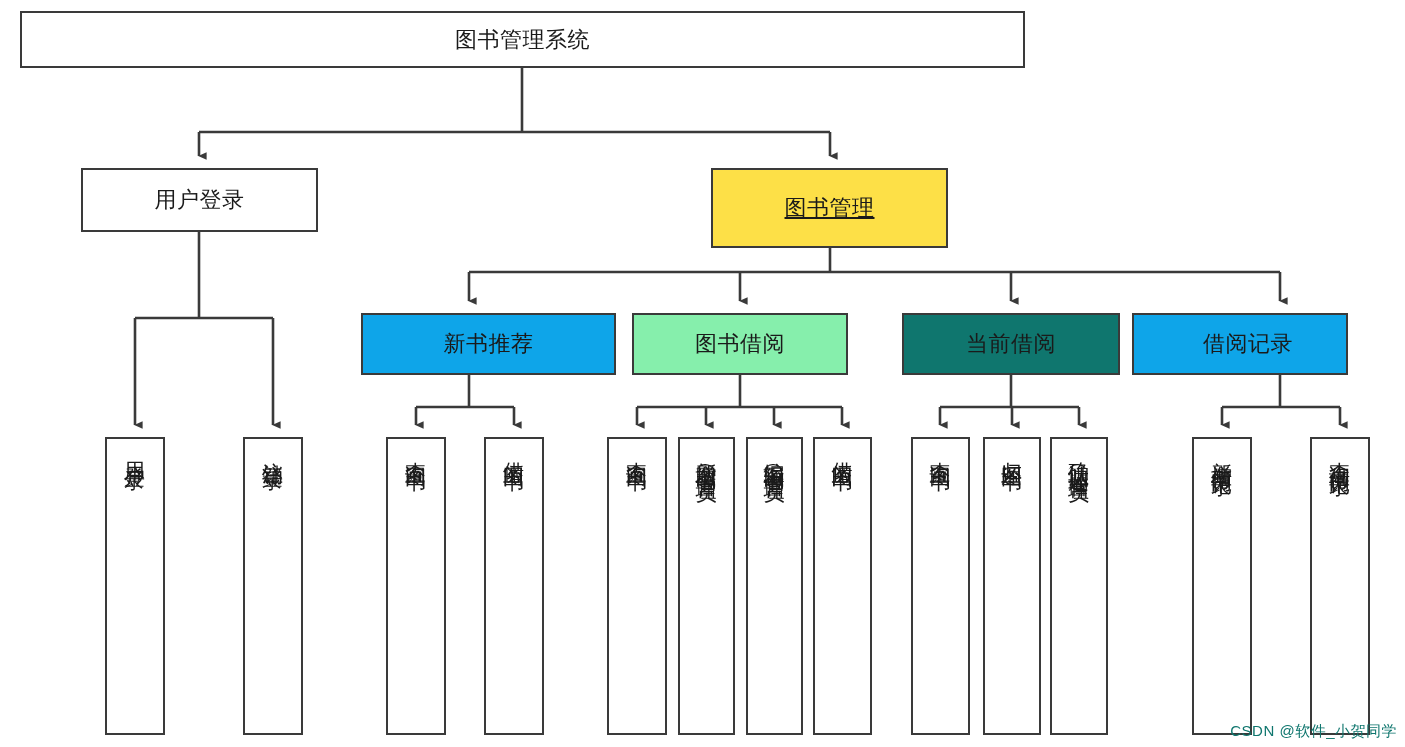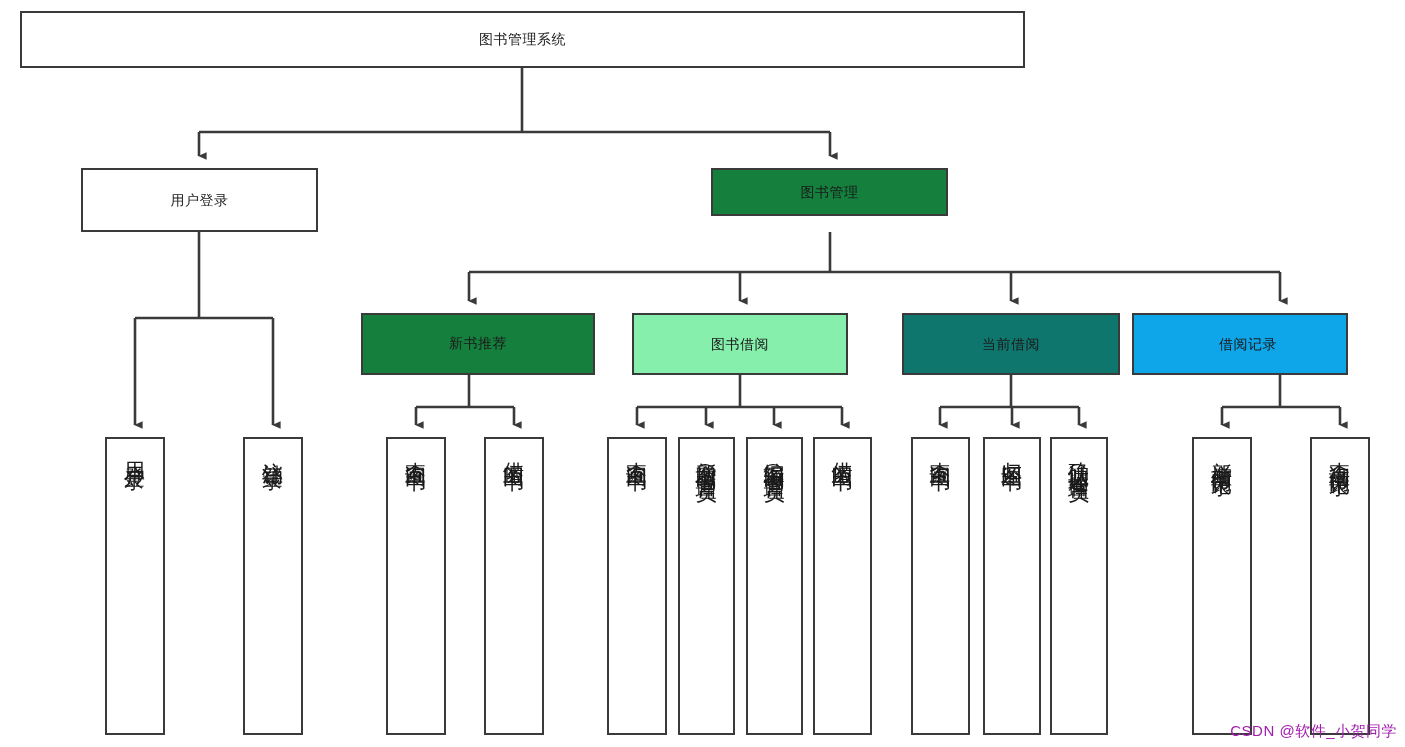--- a/index.html
+++ b/index.html
@@ -38,21 +38,21 @@
     z-index: 2;
   }
   .node-label {
     display: block;
     text-align: center;
     line-height: 1.18;
     letter-spacing: 0.5px;
     white-space: nowrap;
   }
   .node.horizontal .node-label {
-    font-size: 14px;
+    font-size: 22px;
   }
   .node.vertical {
     align-items: flex-start;
     padding-top: 6px;
   }
   .node.vertical .node-label {
     writing-mode: vertical-rl;
     text-orientation: upright;
     font-size: 21px;
     letter-spacing: 3px;
@@ -124,25 +124,25 @@
     </g>
   </svg>
 
   <div class="node horizontal" id="node-root" style="left: 20px; top: 11px; width: 1005px; height: 57px; border-color: rgb(58, 58, 58); background: rgb(255, 255, 255); color: rgb(26, 26, 26);">
     <span class="node-label">图书管理系统</span>
   </div>
 
   <div class="node horizontal" id="node-l2-0" style="left: 81px; top: 168px; width: 237px; height: 64px; border-color: rgb(58, 58, 58); background: rgb(255, 255, 255); color: rgb(26, 26, 26);">
     <span class="node-label">用户登录</span>
   </div>
-  <div class="node horizontal" id="node-l2-1" style="left: 711px; top: 168px; width: 237px; height: 48px; border-color: rgb(58, 58, 58); background: #15803d; color: rgb(26, 26, 26);">
+  <div class="node horizontal" id="node-l2-1" style="left: 711px; top: 168px; width: 237px; height: 80px; border-color: rgb(58, 58, 58); background: #fde047; color: rgb(26, 26, 26); text-decoration: underline;">
     <span class="node-label">图书管理</span>
   </div>
 
-  <div class="node horizontal" id="node-l3-0" style="left: 361px; top: 313px; width: 234px; height: 62px; border-color: rgb(58, 58, 58); background: #15803d; color: rgb(26, 26, 26); font-family: Liberation Serif, serif;">
+  <div class="node horizontal" id="node-l3-0" style="left: 361px; top: 313px; width: 255px; height: 62px; border-color: rgb(58, 58, 58); background: #0ea5e9; color: rgb(26, 26, 26); font-family: Liberation Serif, serif;">
     <span class="node-label">新书推荐</span>
   </div>
   <div class="node horizontal" id="node-l3-1" style="left: 632px; top: 313px; width: 216px; height: 62px; border-color: rgb(58, 58, 58); background: #86efac; color: rgb(26, 26, 26);">
     <span class="node-label">图书借阅</span>
   </div>
   <div class="node horizontal" id="node-l3-2" style="left: 902px; top: 313px; width: 218px; height: 62px; border-color: rgb(58, 58, 58); background: #0f766e; color: rgb(26, 26, 26);">
     <span class="node-label">当前借阅</span>
   </div>
   <div class="node horizontal" id="node-l3-3" style="left: 1132px; top: 313px; width: 216px; height: 62px; border-color: rgb(58, 58, 58); background: #0ea5e9; color: rgb(26, 26, 26); padding-left: 16px;">
     <span class="node-label">借阅记录</span>
@@ -181,15 +181,15 @@
   <div class="node vertical" id="node-leaf-10" style="left: 1050px; top: 437px; width: 58px; height: 298px; border-color: rgb(58, 58, 58); background: rgb(255, 255, 255); color: rgb(26, 26, 26);">
     <span class="node-label">确认归还（管理员）</span>
   </div>
   <div class="node vertical" id="node-leaf-11" style="left: 1192px; top: 437px; width: 60px; height: 298px; border-color: rgb(58, 58, 58); background: rgb(255, 255, 255); color: rgb(26, 26, 26);">
     <span class="node-label">新增借阅记录</span>
   </div>
   <div class="node vertical" id="node-leaf-12" style="left: 1310px; top: 437px; width: 60px; height: 298px; border-color: rgb(58, 58, 58); background: rgb(255, 255, 255); color: rgb(26, 26, 26);">
     <span class="node-label">查询借阅记录</span>
   </div>
 
-  <div id="watermark" style="color: #a21caf;">CSDN @软件_小贺同学</div>
+  <div id="watermark" style="color: #0f766e;">CSDN @软件_小贺同学</div>
 
 </div>
 
 </body></html>

